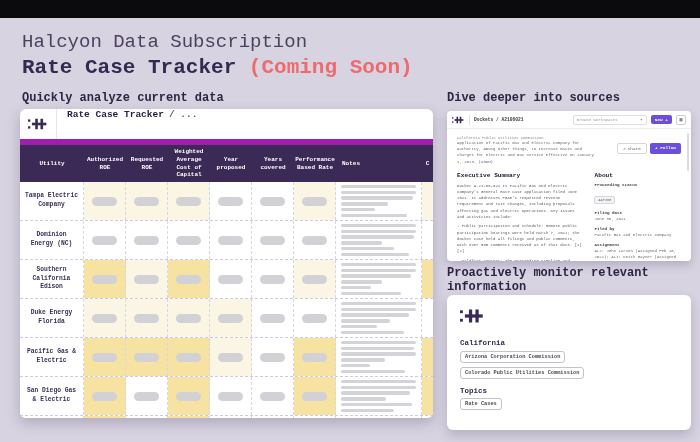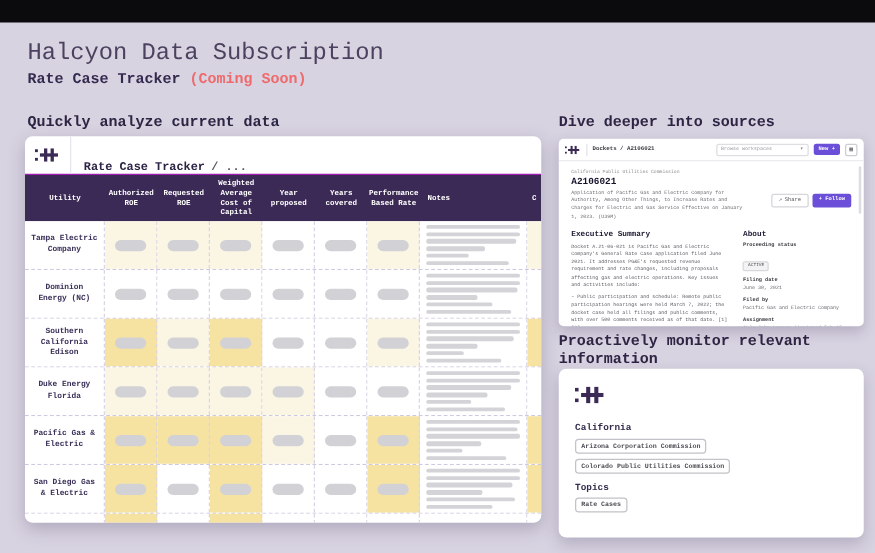--- a/index.html
+++ b/index.html
@@ -4,32 +4,32 @@
 <style>
   html,body{margin:0;padding:0;background:#0b0a0d;}
   .stage{position:relative;width:700px;height:442px;background:#d8d3e1;overflow:hidden;
          font-family:Liberation Mono, monospace;margin-top:12px;}
   .bar{position:absolute;left:0;width:700px;height:6px;background:#0b0a0d;z-index:9;}
   .bar.top{top:0}.bar.bottom{bottom:0}
 
   
   .main-title{position:absolute;left:22px;top:19px;}
   .t1{font-size:19px;color:#4c4260;font-weight:400;margin:0 0 3px 0;}
-  .t2{font-size:12px;font-weight:700;color:#342a50;margin:0;}
+  .t2{font-size:21px;font-weight:700;color:#342a50;margin:0;}
   .t2 .accent{color:#ef6a6c;font-weight:600;}
 
   .section-heading{position:absolute;font-size:12px;font-weight:700;color:#2e2544;}
   #h-analyze{left:22px;top:79px}
   #h-dive{left:447px;top:79px}
   #h-monitor{left:447px;top:254px}
 
   
   .table-panel{position:absolute;left:20px;top:97px;width:413px;height:309px;background:#fff;
                border-radius:6px;box-shadow:0 5px 14px rgba(52,42,80,.25);overflow:hidden;}
-  .toolbar{display:flex;align-items:flex-end;height:30px;border-bottom:1px solid #a21caf;}
+  .toolbar{display:flex;align-items:flex-start;height:30px;border-bottom:6px solid #a21caf;}
   .logo-box{width:36px;height:30px;display:flex;align-items:center;justify-content:center;border-right:1px solid #e7e4ef;}
   .logo-box svg{width:21px;height:16px;}
   .crumb{margin-left:10px;font-size:9.5px;font-weight:700;color:#2c2345;white-space:nowrap;}
   .crumb .sep{font-weight:600;color:#5a5566;margin-left:5px;}
   .browse-btn{margin-left:auto;margin-right:-10px;border:1px solid #cfccd9;border-radius:11px;
               padding:3px 14px 3px 10px;font-size:8px;color:#8a8794;background:#fff;white-space:nowrap;}
   .thead{display:flex;background:#3b2a55;color:#fff;height:37px;}
   .hcell{display:flex;align-items:center;justify-content:center;text-align:center;font-size:6px;
          font-weight:700;line-height:1.3;padding:2px 3px;box-sizing:border-box;}
   .col-u{width:64px;flex:none;}
@@ -340,21 +340,20 @@
         <span>Browse workspaces</span>
         <span class="chev">▾</span>
       </div>
       <div class="new-btn">New +</div>
       <div class="menu-btn">
           <span>▦</span>
         </div>
     </div>
     <div class="doc-body">
       <div class="commission">California Public Utilities Commission</div>
-      <div class="doc-title">A2106021</div>
       <div class="doc-top">
         <div class="doc-desc">Application of Pacific Gas and Electric Company for Authority, Among Other Things, to Increase Rates and Charges for Electric and Gas Service Effective on January 1, 2023. (U39M)</div>
         <div class="doc-actions">
           <div class="share-btn">
               <span>↗</span>
               <span>Share</span>
             </div>
           <div class="follow-btn">+ Follow</div>
         </div>
       </div>

